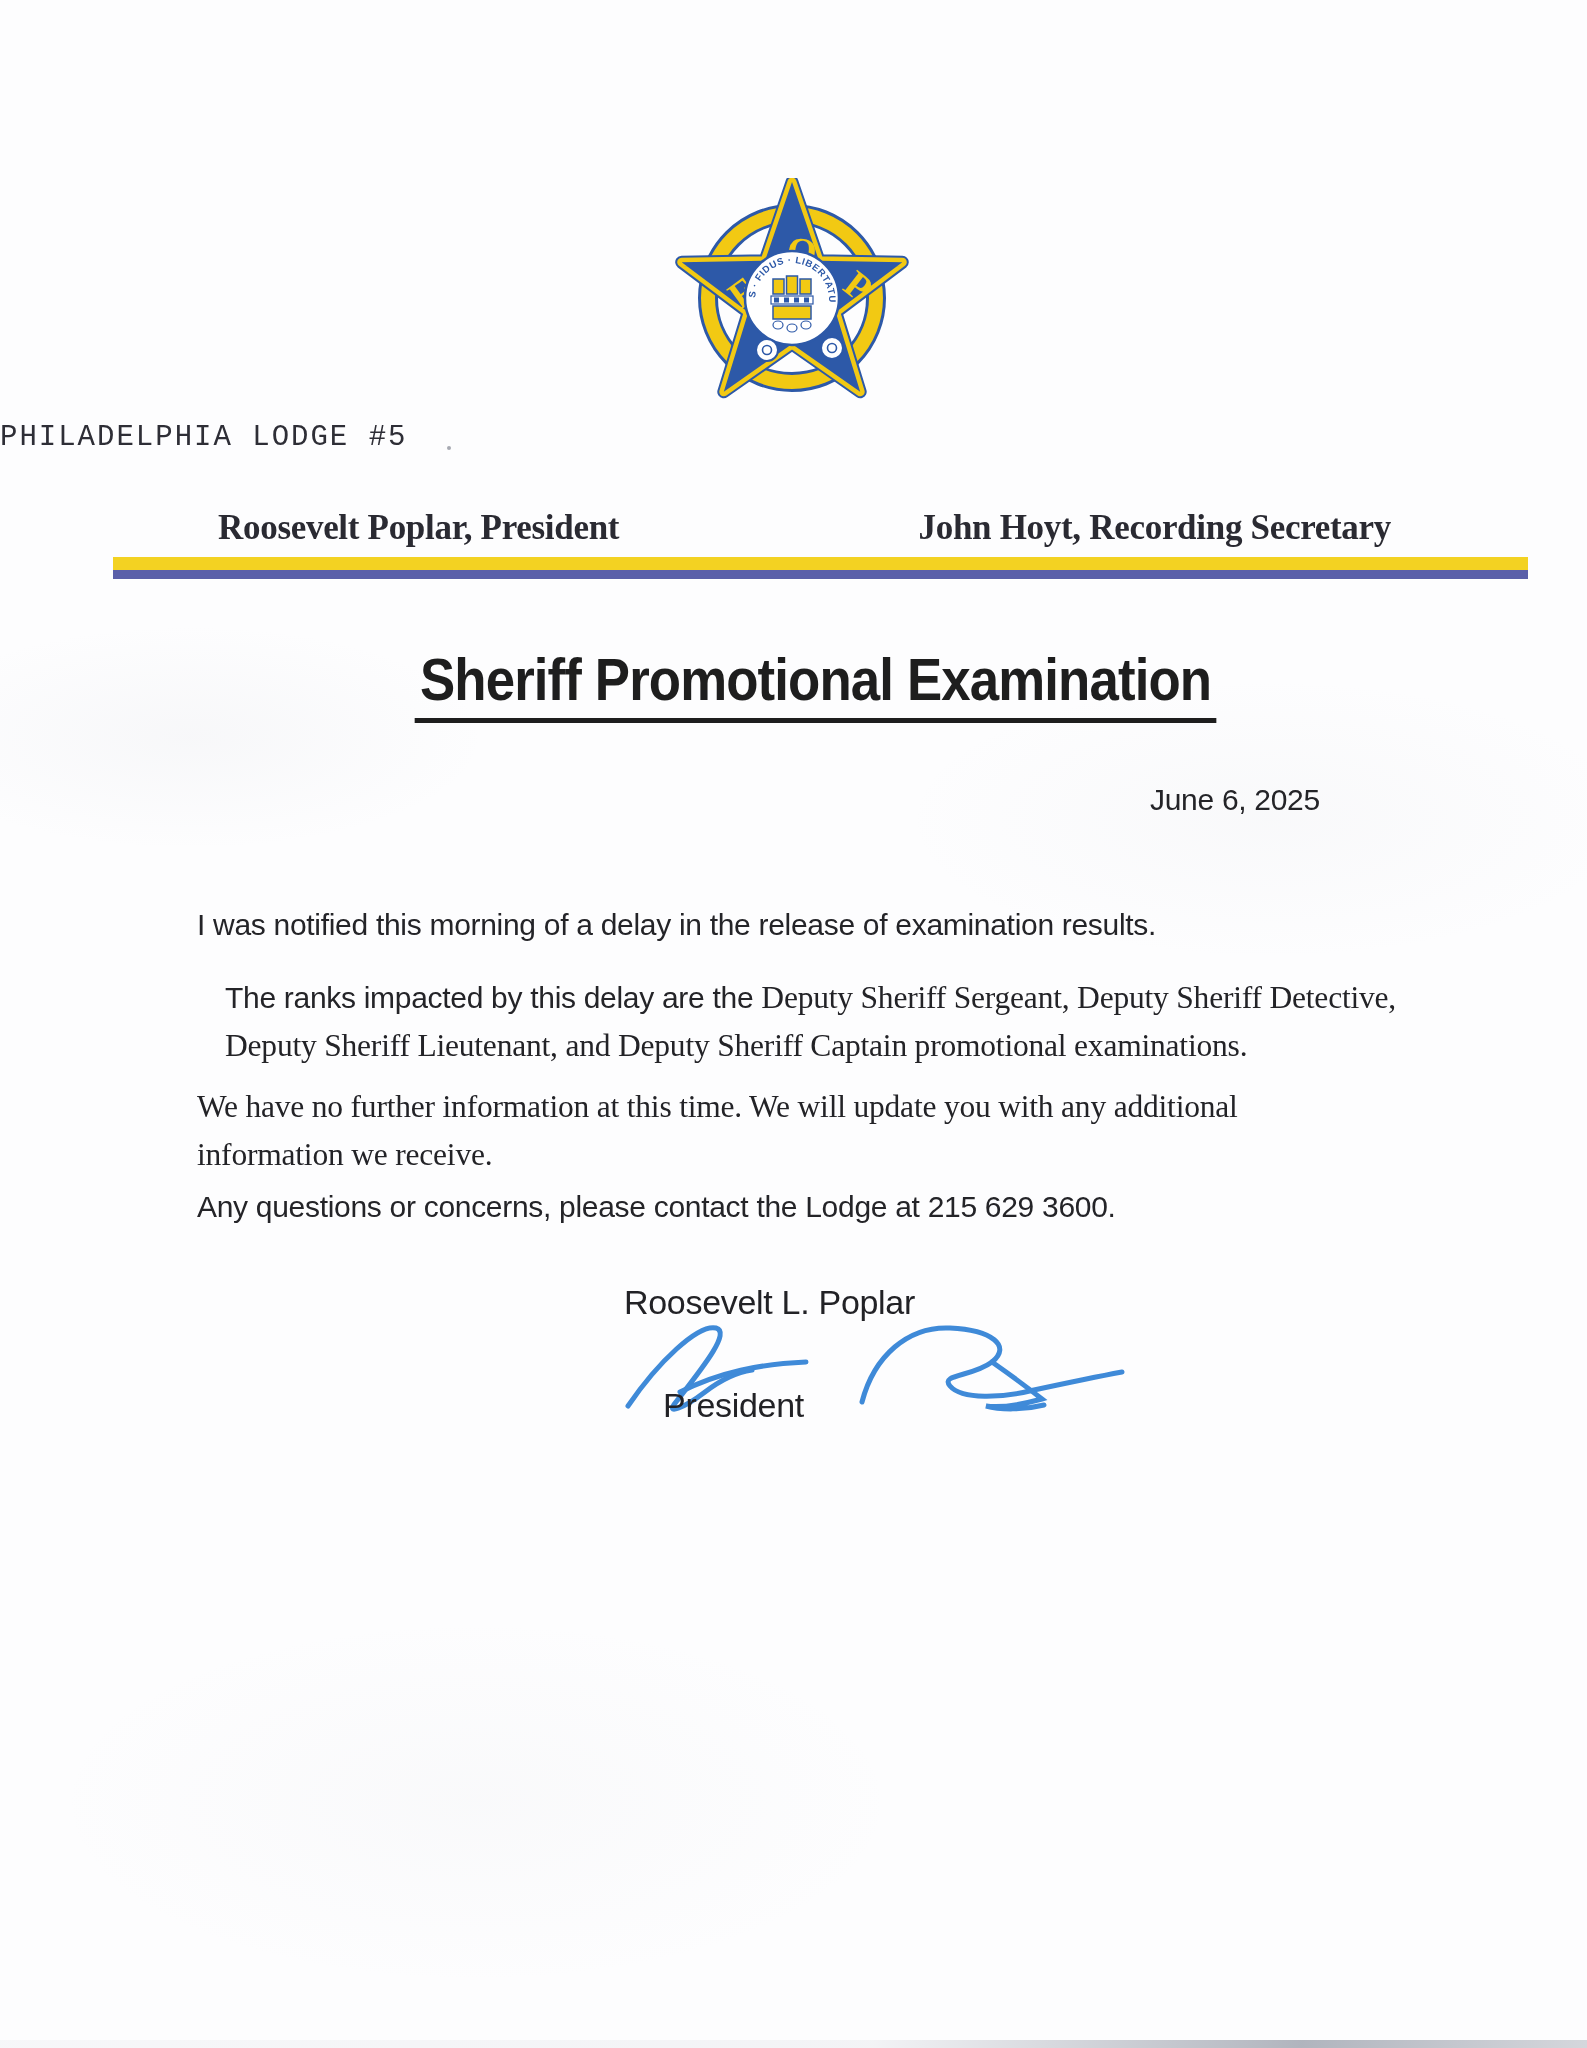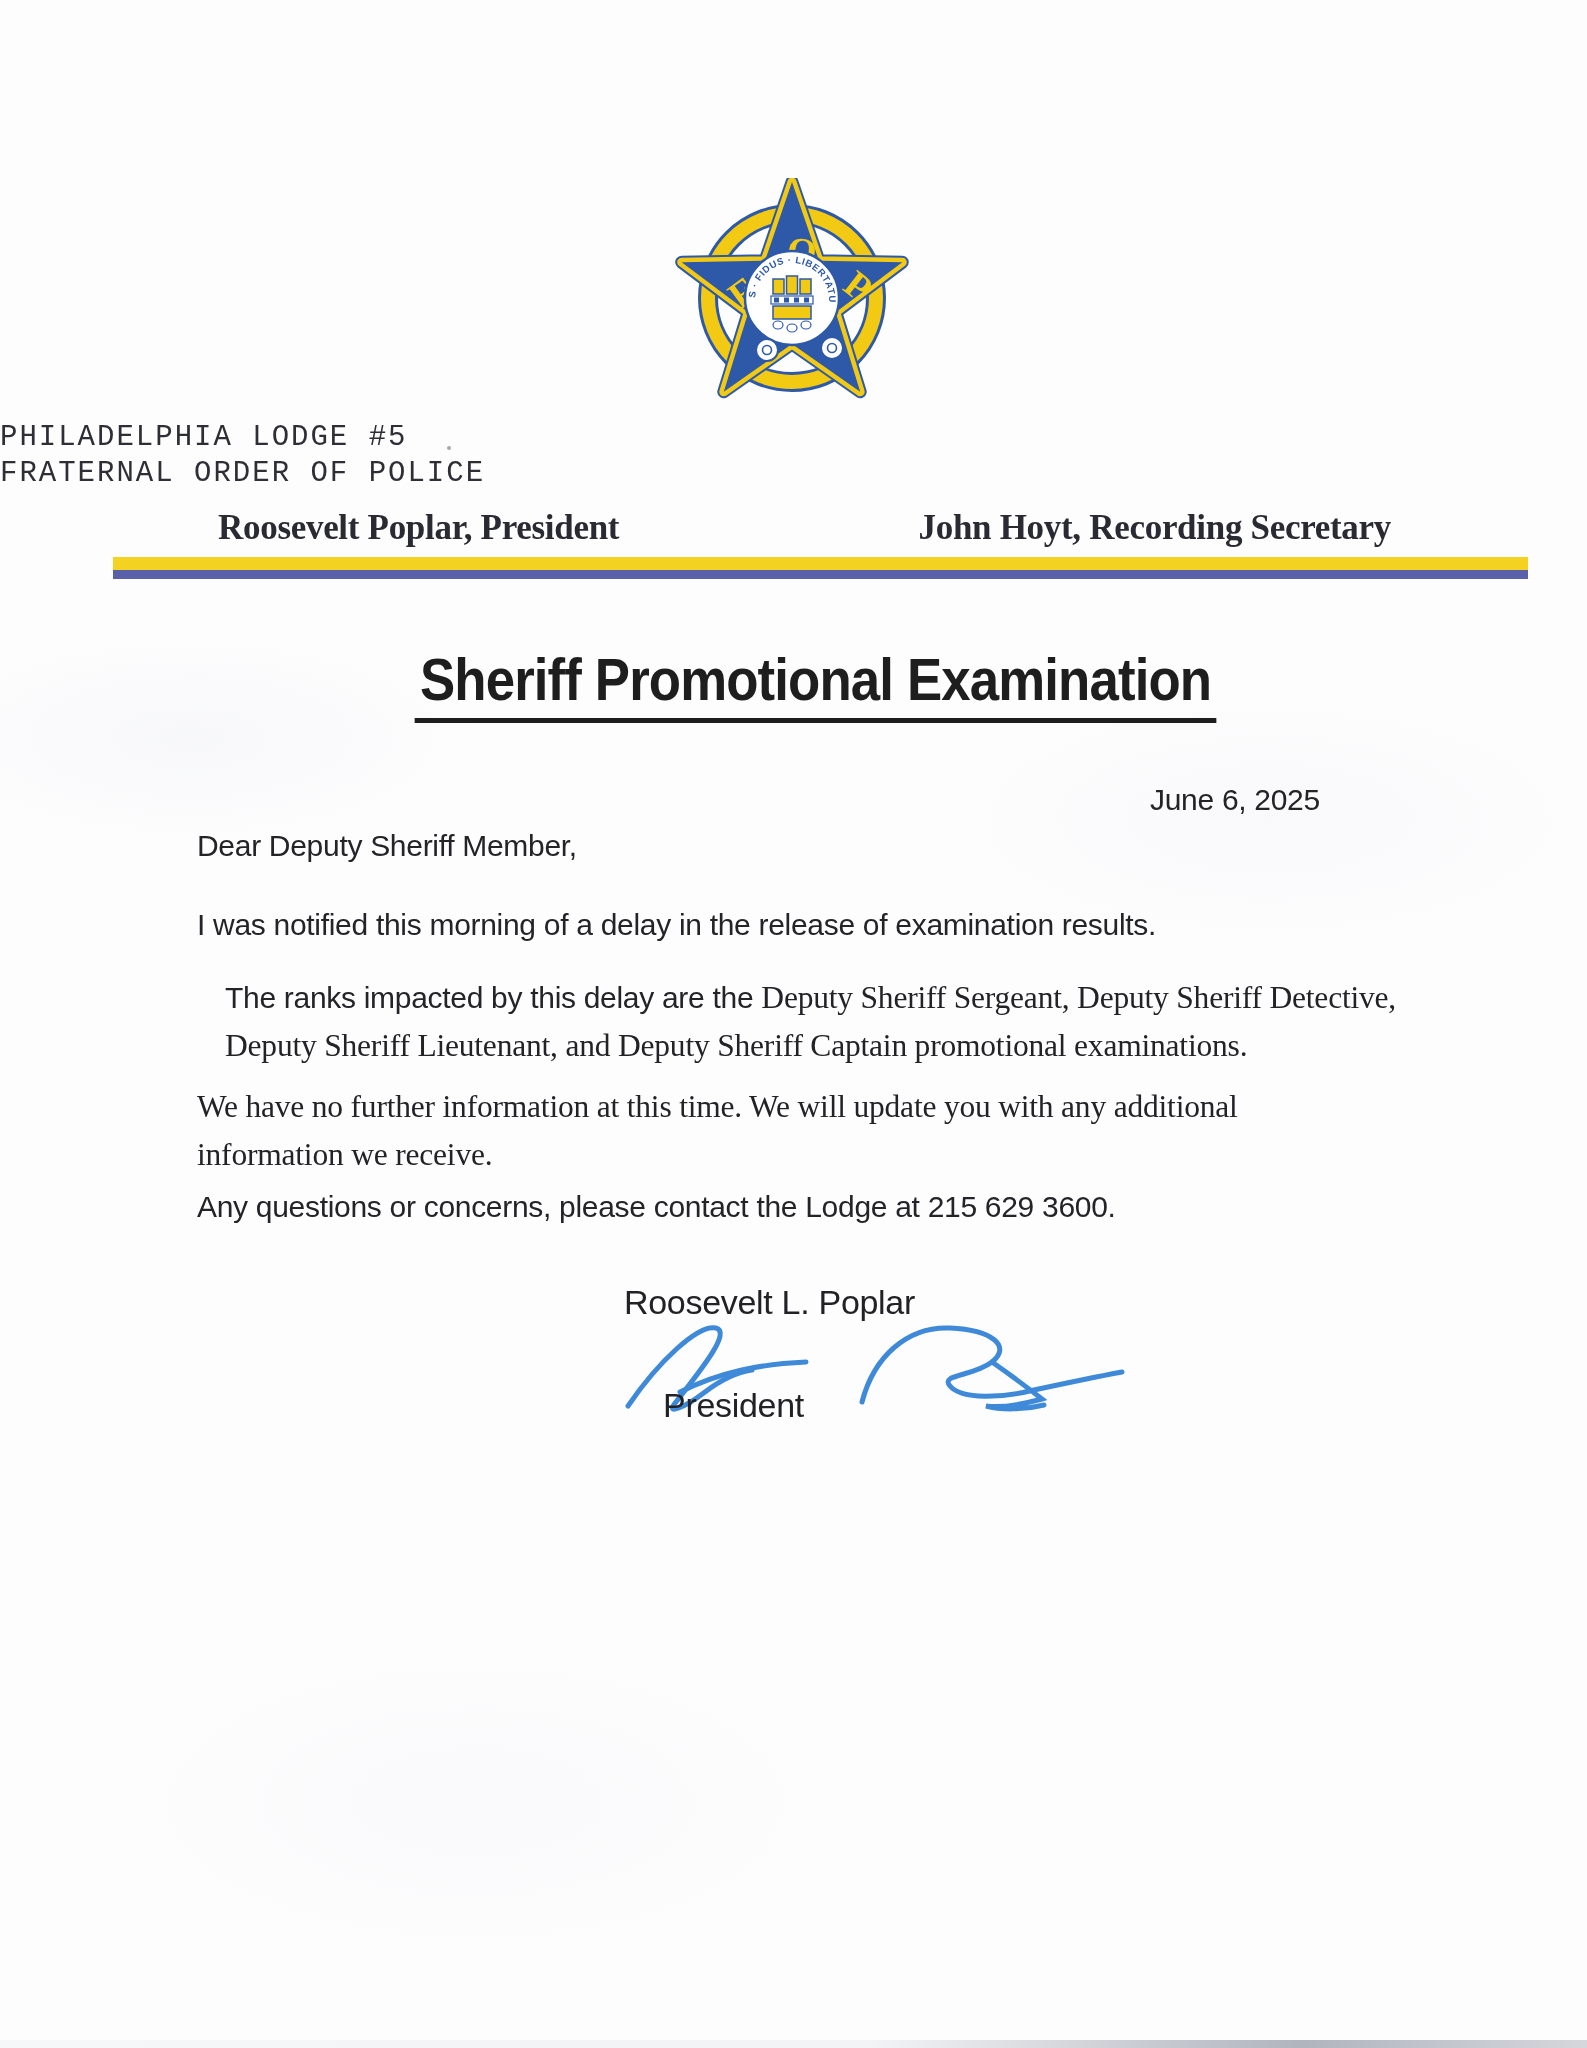--- a/index.html
+++ b/index.html
@@ -105,38 +105,36 @@
       </g>
       <g>
         <circle cx="160" cy="170" r="11" fill="#ffffff" stroke="#2d59a8" stroke-width="2"></circle>
         <circle cx="160" cy="170" r="4.5" fill="none" stroke="#2d59a8" stroke-width="1.6"></circle>
       </g>
     </g>
   </svg>
 
   <div class="abs org-block">
     <div>PHILADELPHIA LODGE #5</div>
-    <div>FRATERNAL ORDER OF POLICE</div>
   </div>
 
   <div class="abs officer officer-left">Roosevelt Poplar,  President</div>
   <div class="abs officer officer-right">John Hoyt, Recording Secretary</div>
 
   <div class="abs rule">
     <div class="rule-yellow"></div>
     <div class="rule-blue"></div>
   </div>
 
   <div class="abs title-wrap">
     <span class="title-text">Sheriff Promotional Examination</span>
   </div>
 
   <div class="abs sans date">June 6, 2025</div>
 
-  <div class="abs sans para salutation">Dear Deputy Sheriff Member,</div>
 
   <div class="abs sans para para1">I was notified this morning of a delay in the release of examination results.</div>
 
   <div class="abs para para2">
     <span class="sans">The ranks impacted by this delay are the </span><span class="serif">Deputy Sheriff Sergeant, Deputy Sheriff Detective,</span><br>
     <span class="serif">Deputy Sheriff Lieutenant, and Deputy Sheriff Captain promotional examinations.</span>
   </div>
 
   <div class="abs para para3">
     <span class="serif">We have no further information at this time. We will update you with any additional</span><br>

